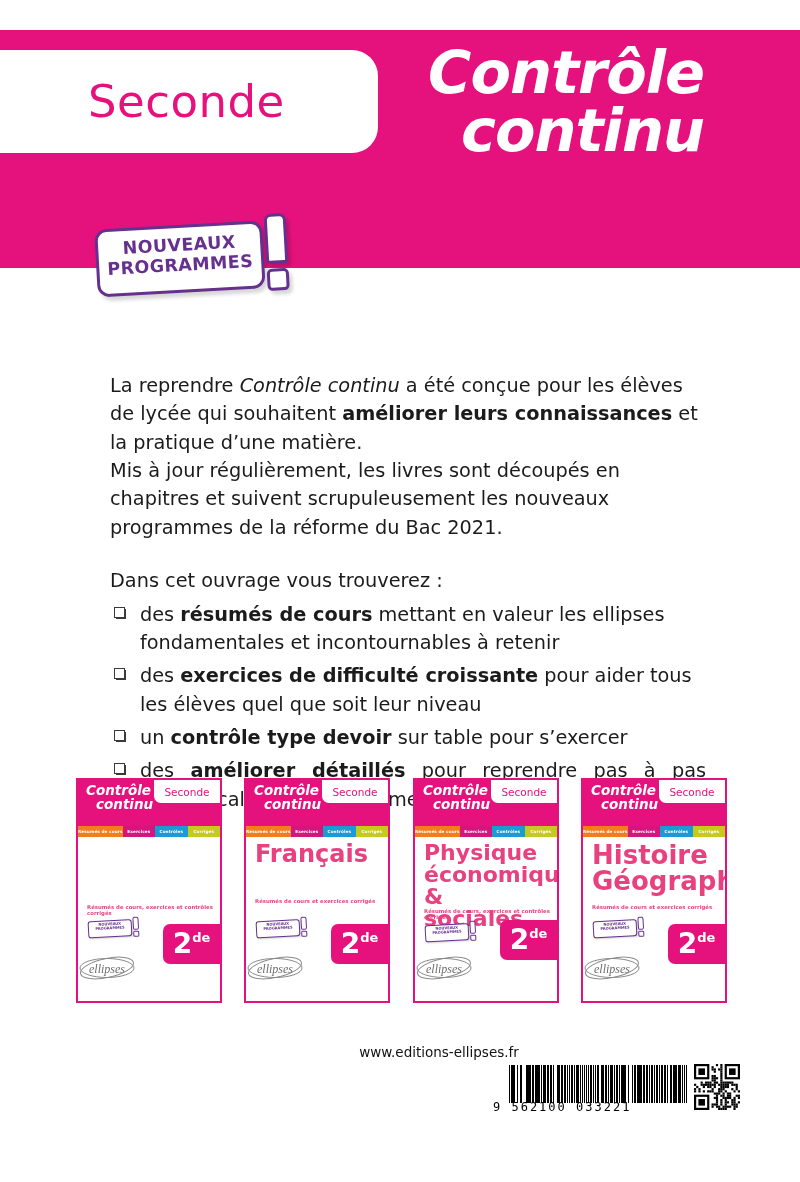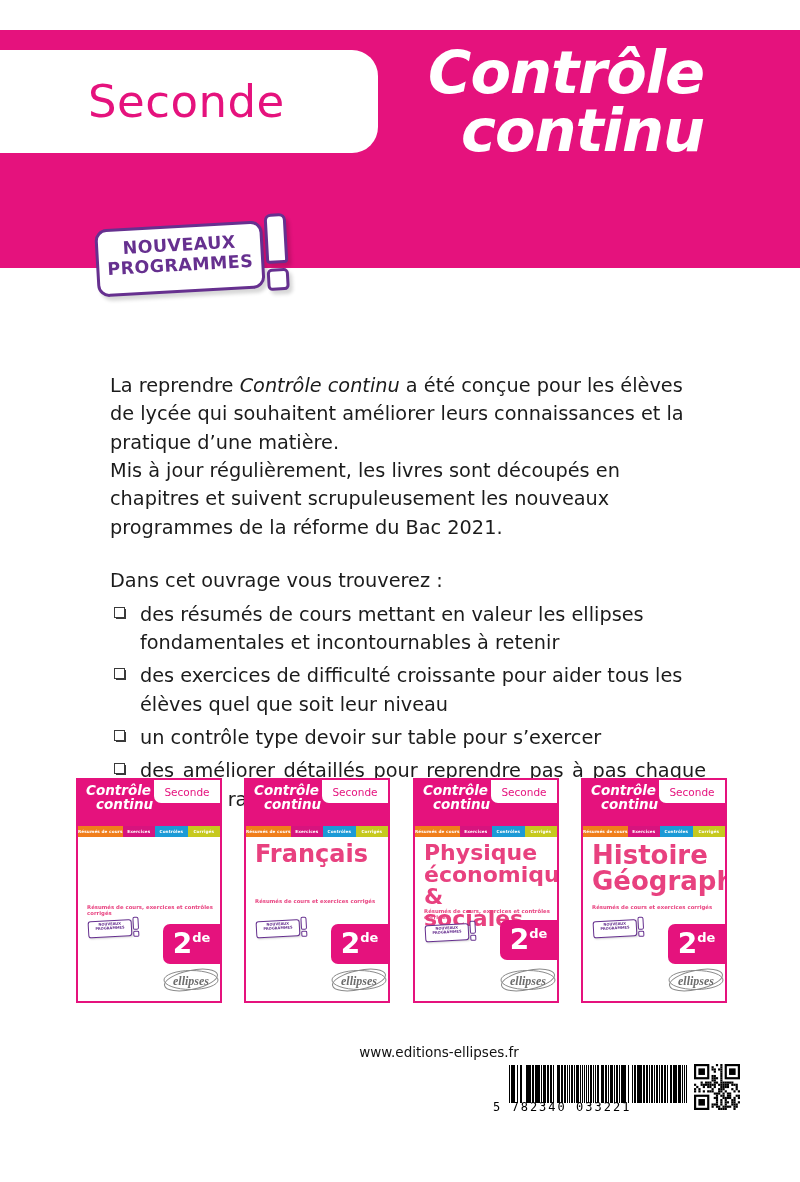--- a/index.html
+++ b/index.html
@@ -35,21 +35,21 @@
                   border-radius:7px 7px 4px 4px;box-shadow:3px 4px 4px rgba(0,0,0,0.16);}
   .badge-excl-dot{position:absolute;left:170px;top:55px;width:22px;height:22px;background:#ffffff;
                   border:3px solid #66308F;box-sizing:border-box;border-radius:5px;
                   box-shadow:3px 4px 4px rgba(0,0,0,0.16);}
 
   
   .copy{position:absolute;left:110px;top:372px;width:596px;color:#1b1b1b;
         font-size:19.3px;line-height:1.47;font-family:"DejaVu Sans",sans-serif;}
   .copy p{margin:0 0 0 0;}
   .copy .it{font-style:italic;}
-  .copy .bd{font-weight:normal;}
+  .copy .bd{font-weight:bold;}
   .intro2{margin-top:25px !important;}
 
   .blist{list-style:none;margin:4px 0 0 0;padding:0;}
   .blist li{position:relative;padding-left:30px;margin-top:5px;}
   .bsq{position:absolute;left:4px;top:6px;width:9px;height:9px;border:1.6px solid #3a3a3a;}
   .bsq:after{content:"";position:absolute;left:1px;top:1px;width:9px;height:9px;
              border-right:1.6px solid #3a3a3a;border-bottom:1.6px solid #3a3a3a;}
   .just{text-align:justify;}
 
   
@@ -95,21 +95,21 @@
                  border:1.4px solid #66308F;box-sizing:border-box;border-radius:1.5px;}
 
   .bk-2de{position:absolute;right:0;width:57px;height:40px;background:#E5127D;
           border-top-left-radius:7px;border-bottom-left-radius:7px;color:#ffffff;
           display:flex;align-items:center;justify-content:center;
           font-family:"DejaVu Sans",sans-serif;}
   .bk-2de .n{font-size:28px;font-weight:bold;line-height:1;}
   .bk-2de .s{font-size:13px;font-weight:bold;vertical-align:super;line-height:1;
              position:relative;top:-7px;}
 
-  .bk-logo{position:absolute;left:0;right:0;bottom:4px;text-align:right;font-weight:bold;}
+  .bk-logo{position:absolute;left:0;right:0;bottom:16px;text-align:left;}
   .bk-logo svg{display:inline-block;}
 
   
   .url{position:absolute;left:0;top:1044px;width:800px;text-align:center;color:#111;
        font-size:13.5px;font-family:"DejaVu Sans",sans-serif;}
   .url-inner{display:inline-block;margin-left:78px;}
 
   .barcode-wrap{position:absolute;left:509px;top:1065px;width:178px;height:50px;}
   .barcode{position:absolute;left:0;top:0;height:38px;width:178px;display:flex;align-items:flex-end;}
   .barcode i{display:block;background:#000;height:100%;}
@@ -469,21 +469,21 @@
         <i style="width:2.7px"></i>
         <i style="width:0.9px;background:#fff"></i>
         <i style="width:0.9px"></i>
         <i style="width:1.8px;background:#fff"></i>
         <i style="width:0.9px"></i>
         <i style="width:1.8px;background:#fff"></i>
         <i style="width:1.6px"></i>
         <i style="width:1.6px;background:#fff"></i>
         <i style="width:1.6px"></i>
       </div>
-    <div class="isbn">5 782340 033221</div>
+    <div class="isbn">9 562100 033221</div>
   </div>
 
   <div class="qr" id="qr"><svg width="46" height="46" viewBox="0 0 21 21">
         <rect width="21" height="21" fill="#fff"></rect>
         <rect x="10" y="0" width="1" height="1" fill="#000"></rect>
         <rect x="12" y="0" width="1" height="1" fill="#000"></rect>
         <rect x="8" y="1" width="1" height="1" fill="#000"></rect>
         <rect x="12" y="1" width="1" height="1" fill="#000"></rect>
         <rect x="8" y="2" width="1" height="1" fill="#000"></rect>
         <rect x="9" y="2" width="1" height="1" fill="#000"></rect>

